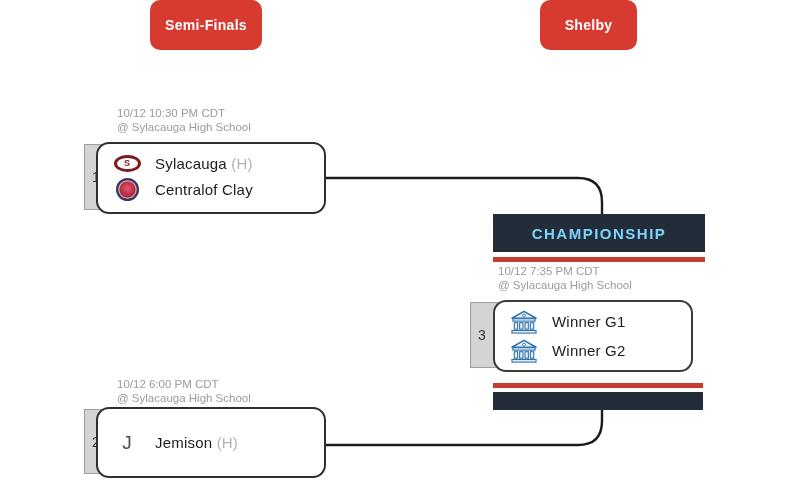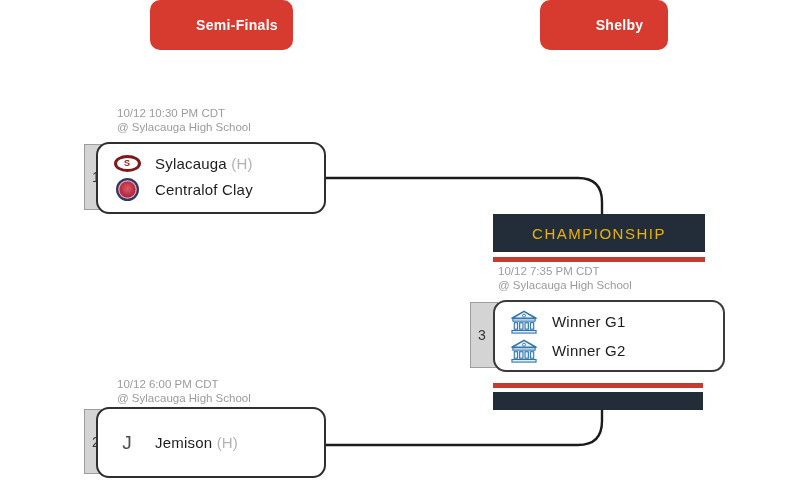--- a/index.html
+++ b/index.html
@@ -5,21 +5,21 @@
   html,body{margin:0;padding:0}
   body{
     width:800px;height:500px;position:relative;background:#ffffff;
     font-family:"Liberation Sans",sans-serif;overflow:hidden;
   }
   
   .round-btn{
     position:absolute;top:0;height:50px;background:#d73a2e;color:#fff;
     font-weight:bold;font-size:14px;letter-spacing:.3px;
     display:flex;align-items:center;justify-content:center;
-    border-radius:10px;cursor:pointer;z-index:3;padding-left:31px;
+    border-radius:10px;cursor:pointer;z-index:3;
   }
   .btn-semis{left:150px;width:112px}
   .btn-finals{left:540px;width:97px}
 
   
   .meta{position:absolute;font-size:11.5px;color:#9b9b9b;line-height:14px;z-index:2}
   .g1-meta{left:117px;top:106px}
   .g2-meta{left:117px;top:377px}
   .champ-meta{left:498px;top:264px}
 
@@ -34,21 +34,21 @@
   .tab3{left:470px;top:302px;width:28px;height:66px}
 
   
   .match-box{
     position:absolute;background:#fff;border:2px solid #2f2f2f;border-radius:13px;
     z-index:2;display:flex;flex-direction:column;justify-content:space-evenly;
     padding:4px 8px 4px 14px;box-sizing:border-box;cursor:pointer;
   }
   .g1-box{left:96px;top:142px;width:230px;height:72px}
   .g2-box{left:96px;top:407px;width:230px;height:71px}
-  .champ-box{left:493px;top:300px;width:232px;height:72px;border-color:#3a3a3a}
+  .champ-box{left:493px;top:300px;width:200px;height:72px;border-color:#3a3a3a}
 
   .team-row{display:flex;align-items:center;gap:13px}
   .logo-cell{width:30px;min-width:30px;display:flex;justify-content:center;align-items:center}
   .team-name{font-size:15px;color:#1d1d1d;font-weight:500;letter-spacing:.2px;white-space:nowrap}
   .home{color:#b3b3b3;font-weight:400}
 
   
   .oval-s{
     width:27px;height:17px;border:3px solid #7d1b1b;border-radius:50%;
     display:flex;align-items:center;justify-content:center;
@@ -61,21 +61,21 @@
   }
   .j-logo{font-size:19px;color:#4f4f4f;font-weight:400}
   .sc-logo{
     font-family:"DejaVu Serif",serif;font-weight:bold;color:#8d1b3d;
     font-size:17px;letter-spacing:-3px;padding-right:3px;
   }
 
   
   .champ-header{
     position:absolute;left:493px;top:214px;width:212px;height:38px;background:#232d39;
-    color:#eab308;font-weight:normal;font-size:15px;letter-spacing:1.5px;
+    color:#7dd3fc;font-weight:bold;font-size:15px;letter-spacing:1.5px;
     display:flex;align-items:center;justify-content:center;z-index:2;
   }
   .red-bar{position:absolute;background:#c63b2f;height:5px;z-index:2}
   .bar-under-header{left:493px;top:257px;width:212px}
   .bar-under-box{left:493px;top:383px;width:210px}
   .navy-bar{position:absolute;left:493px;top:392px;width:210px;height:18px;background:#232d39;z-index:2}
 
   
   svg.connectors{position:absolute;left:0;top:0;z-index:0;pointer-events:none}
 </style>

